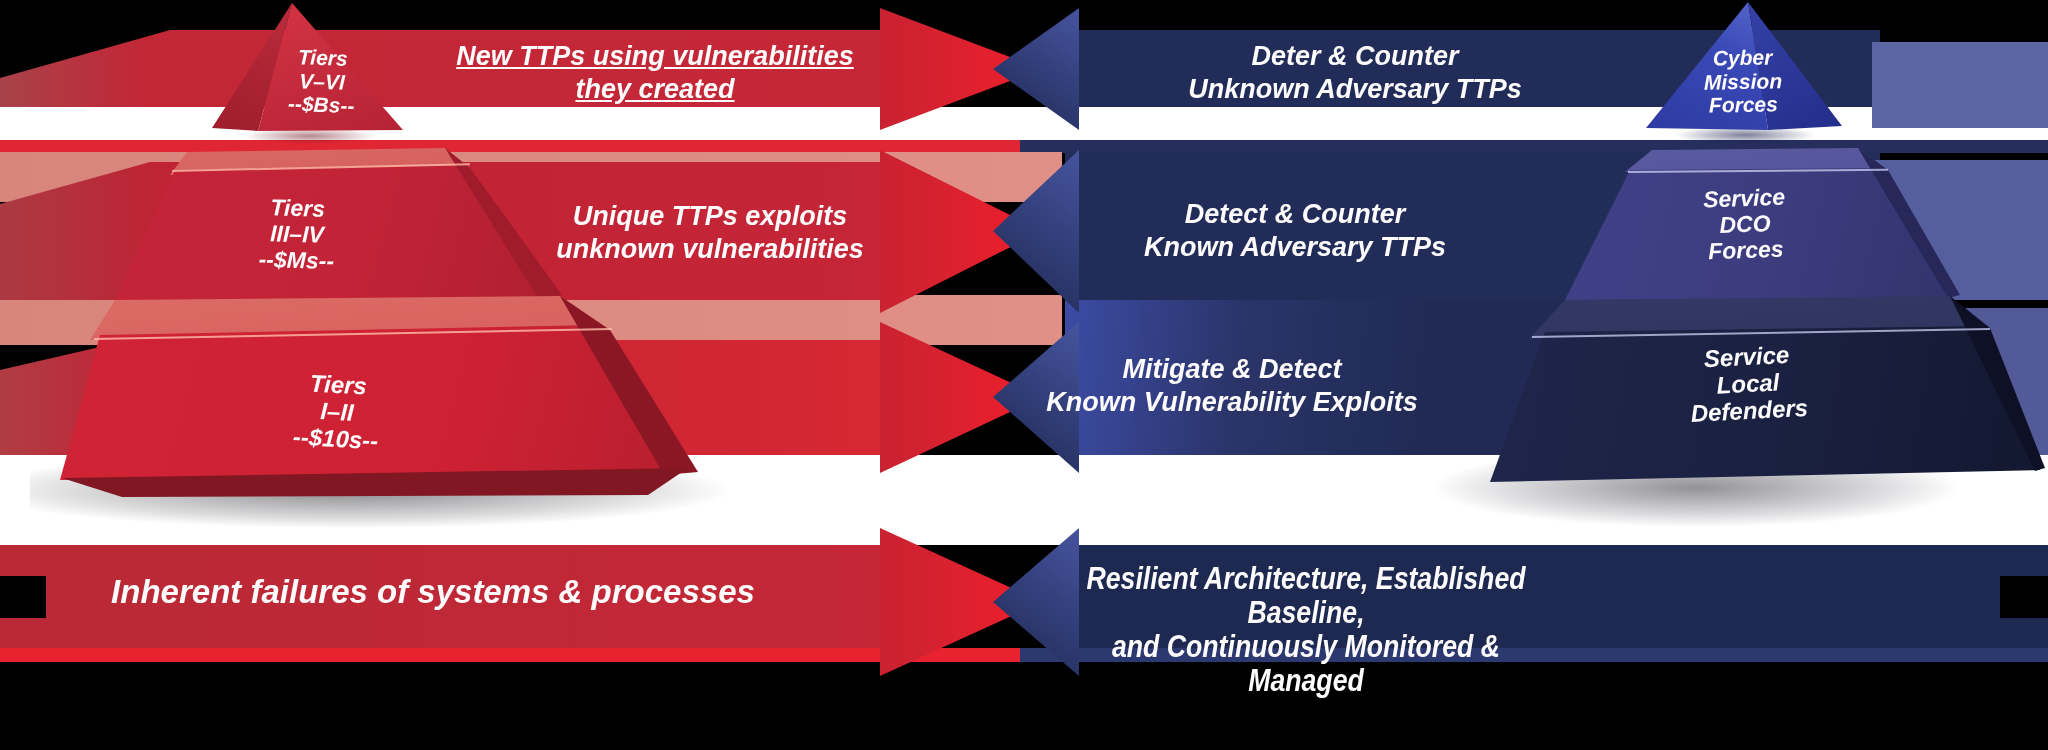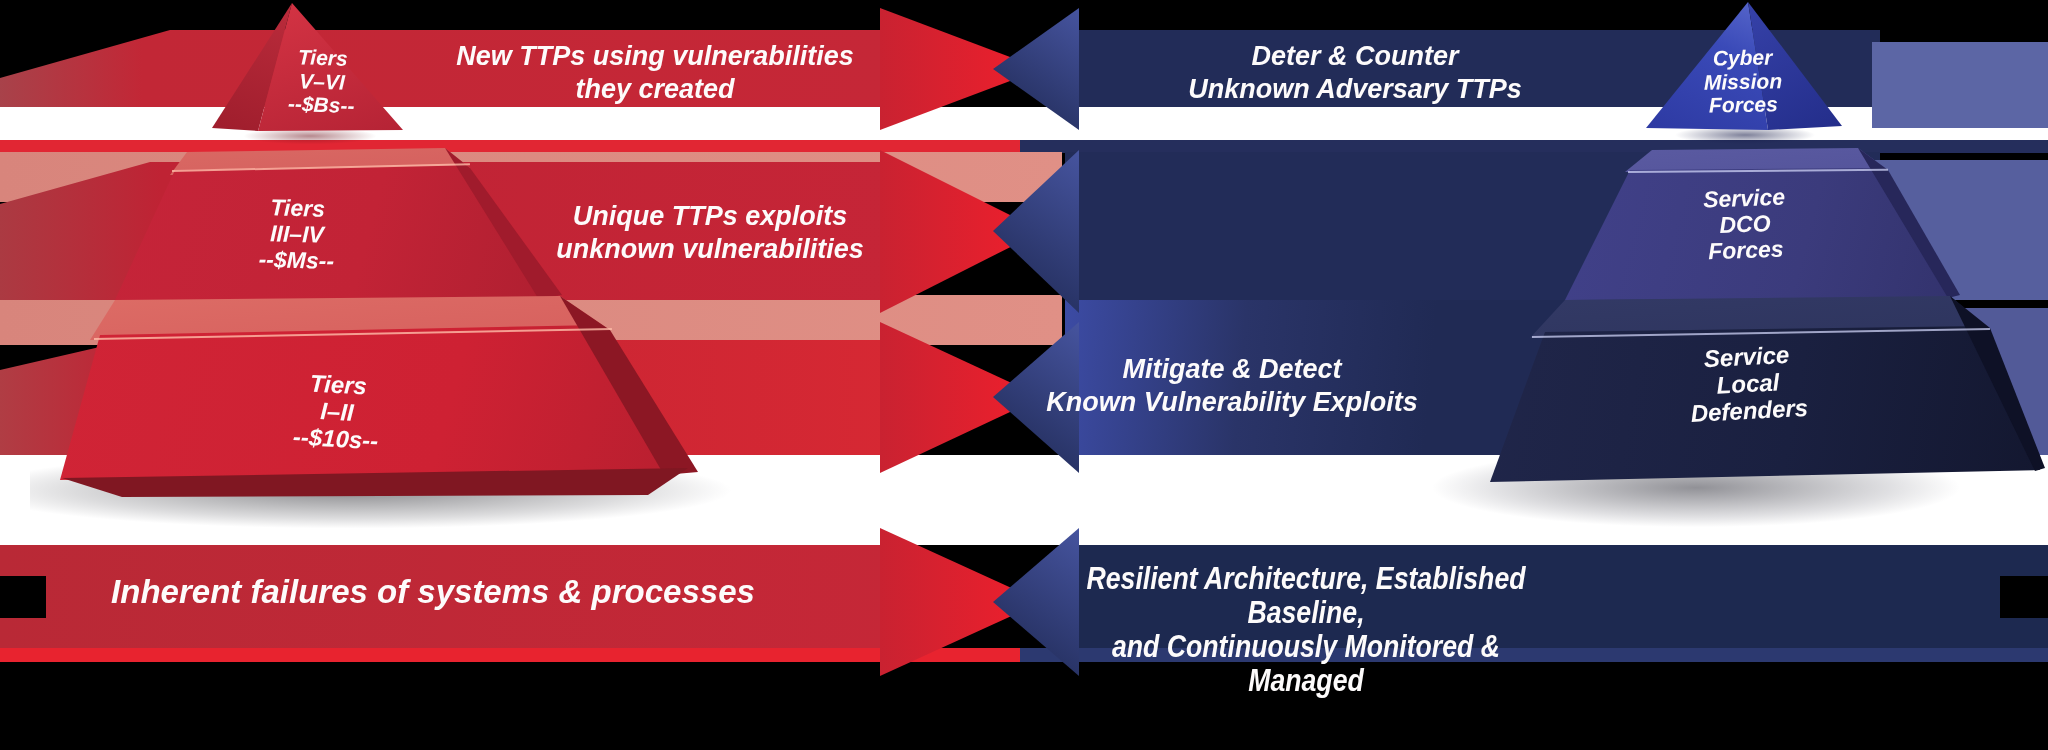--- a/index.html
+++ b/index.html
@@ -154,27 +154,29 @@
     <div class="abs" style="left:0;top:0;width:563px;height:200px;
                 clip-path:polygon(465px 4px,505px 36px,560px 176px,550px 179px);
                 background:#0e1126;"></div>
   </div>
 
   <div class="hl" style="left:172px;top:170px;width:298px;background:rgba(255,190,170,0.8);transform:rotate(-1.3deg);"></div>
   <div class="hl" style="left:94px;top:338px;width:518px;background:rgba(255,190,170,0.8);transform:rotate(-1.1deg);"></div>
   <div class="hl" style="left:1628px;top:171px;width:260px;background:rgba(205,210,245,0.75);transform:rotate(-0.5deg);"></div>
   <div class="hl" style="left:1532px;top:336px;width:458px;background:rgba(205,210,245,0.75);transform:rotate(-1deg);"></div>
 
-  <div class="btxt" style="left:455px;top:40px;width:400px;">New TTPs using vulnerabilities
+  <div class="btxt" style="left:455px;top:40px;width:400px;text-decoration:underline;">New TTPs using vulnerabilities
 they created</div>
   <div class="btxt" style="left:510px;top:200px;width:400px;">Unique TTPs exploits
 unknown vulnerabilities</div>
 
   <div class="btxt" style="left:1135px;top:40px;width:440px;">Deter &amp; Counter
 Unknown Adversary TTPs</div>
+  <div class="btxt" style="left:1075px;top:198px;width:440px;">Detect &amp; Counter
+Known Adversary TTPs</div>
 
   <div class="btxt" style="left:83px;top:572px;width:700px;font-size:33px;">Inherent failures of systems &amp; processes</div>
 
   <div class="btxt" style="left:1012px;top:353px;width:440px;">Mitigate &amp; Detect
 Known Vulnerability Exploits</div>
   <div class="btxt" style="left:1026px;top:562px;width:560px;font-size:31px;line-height:1.1;transform:scaleX(0.86);">Resilient Architecture, Established Baseline,
 and Continuously Monitored &amp; Managed</div>
 
   <div class="ptxt" style="left:252px;top:46px;width:140px;font-size:21px;transform:rotate(2deg);">Tiers
 V–VI

